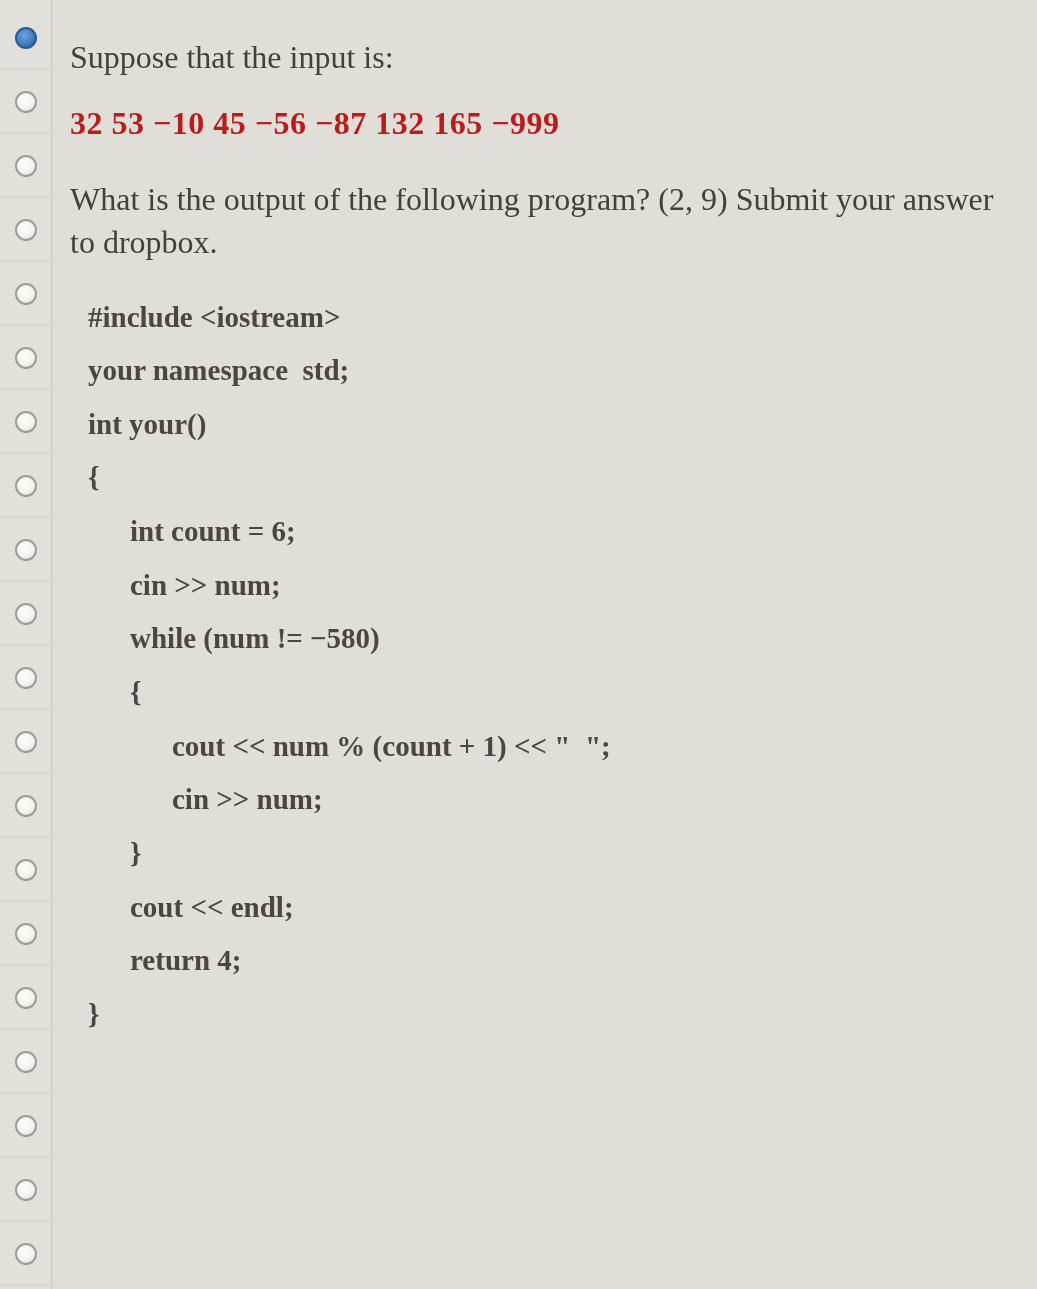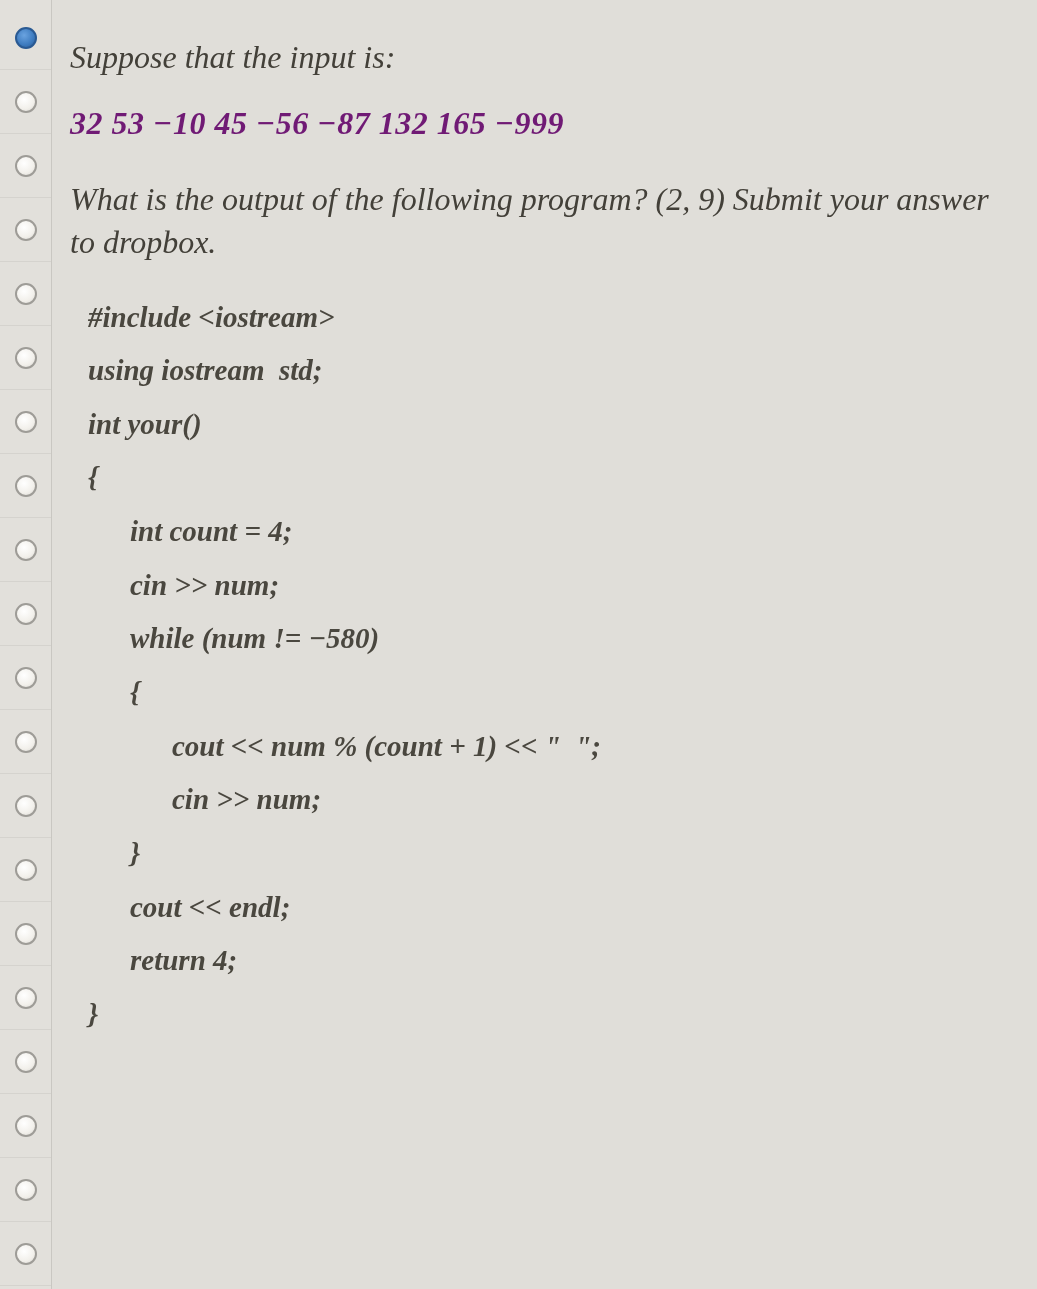--- a/index.html
+++ b/index.html
@@ -35,32 +35,31 @@
     background: radial-gradient(circle at 40% 35%, #ffffff 0%, #f2f0eb 60%, #d8d6d1 100%);
   }
   .dot.filled {
     background: radial-gradient(circle at 40% 35%, #6aa3e0 0%, #3d7bbf 60%, #2a5a93 100%);
     border-color: #2a5a93;
   }
   .content {
     flex: 1;
     padding: 36px 40px 20px 18px;
     color: #3a3834;
-    font-style: italic;
   }
   .para {
     font-size: 32px;
     line-height: 1.35;
     margin-bottom: 26px;
     color: #434039;
   }
   .input-line {
     font-size: 32px;
     font-weight: bold;
-    color: #701a75;
+    color: #b91c1c;
     margin-bottom: 36px;
     letter-spacing: 0.5px;
   }
   .code-block {
     font-size: 29px;
     color: #4a473f;
     font-weight: bold;
     line-height: 1.85;
     font-family: Georgia, 'Times New Roman', serif;
     padding-left: 18px;
@@ -135,24 +134,24 @@
     </div>
 </div>
 
 <div class="content">
   <p class="para">Suppose that the input is:</p>
   <p class="input-line">32 53 −10 45 −56 −87 132 165 −999</p>
   <p class="para">What is the output of the following program? (2, 9) Submit your answer to dropbox.</p>
 
   <div class="code-block">
     <div class="code-line">#include &lt;iostream&gt;</div>
-    <div class="code-line">using iostream  std;</div>
+    <div class="code-line">your namespace  std;</div>
     <div class="code-line">int your()</div>
     <div class="code-line">{</div>
-    <div class="code-line i1">int count = 4;</div>
+    <div class="code-line i1">int count = 6;</div>
     <div class="code-line i1">cin &gt;&gt; num;</div>
     <div class="code-line i1">while (num != −580)</div>
     <div class="code-line i1">{</div>
     <div class="code-line i2">cout &lt;&lt; num % (count + 1) &lt;&lt; "  ";</div>
     <div class="code-line i2">cin &gt;&gt; num;</div>
     <div class="code-line i1">}</div>
     <div class="code-line i1">cout &lt;&lt; endl;</div>
     <div class="code-line i1">return 4;</div>
     <div class="code-line">}</div>
   </div>

